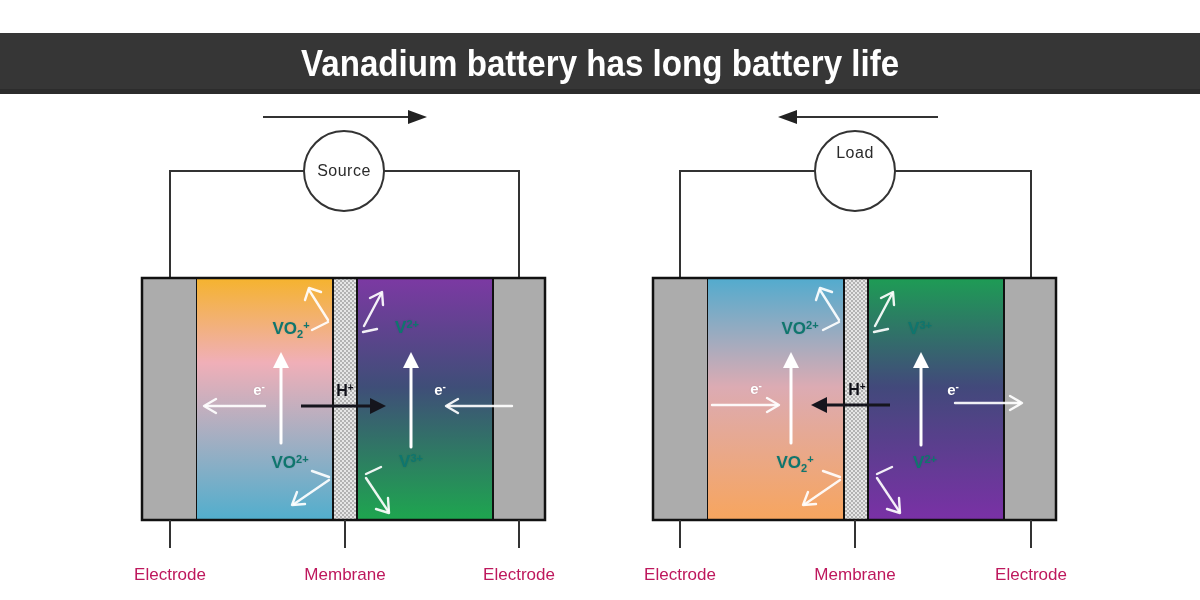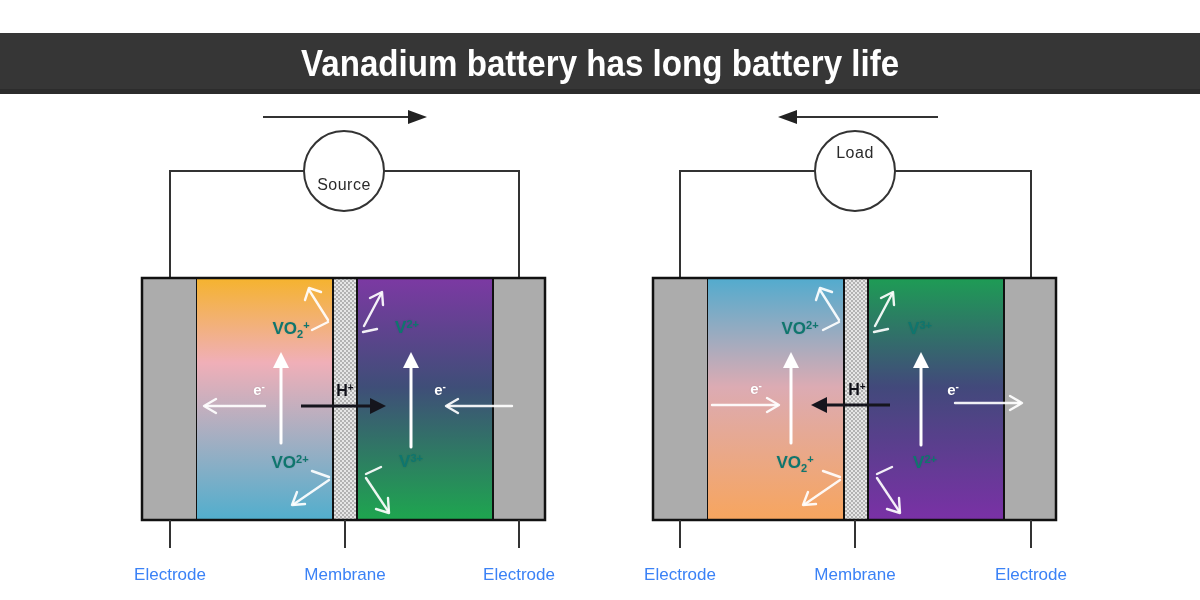--- a/index.html
+++ b/index.html
@@ -23,21 +23,21 @@
   
   .lbl{position:absolute;transform:translate(-50%,-50%);white-space:nowrap;line-height:1;}
   .ion{color:#0f766e;font-weight:bold;font-size:17px;text-shadow:0 0 2px rgba(0,0,0,0.12);}
   .ion sub{font-size:11px;vertical-align:-4px;}
   .ion sup{font-size:11px;vertical-align:5px;}
   .electron{color:#ffffff;font-weight:bold;font-size:15px;text-shadow:0 0 2px rgba(0,0,0,0.12);}
   .electron sup{font-size:10px;vertical-align:5px;}
   .proton{color:#101018;font-weight:bold;font-size:16px;}
   .proton sup{font-size:10px;vertical-align:5px;}
   .device{color:#2b2b2b;font-size:16px;letter-spacing:0.5px;}
-  .caption{color:#3b82f6;font-size:17px;}
+  .caption{color:#be185d;font-size:17px;}
 </style>
 </head>
 <body>
 
 <div class="page">
 
   <header class="banner">
     <h1><span>Vanadium battery has long battery life</span></h1>
   </header>
 
@@ -122,21 +122,21 @@
           <polyline class="wa2" points="288,398 289,413 276,409"></polyline>
         </g>
       </g>
 
       <g>
         <line x1="201" y1="306" x2="270" y2="306" stroke="#15151d" stroke-width="3"></line>
         <polygon points="270,298 286,306 270,314" fill="#15151d"></polygon>
       </g>
     </svg>
 
-    <span class="lbl device" style="left:344px;top:185px">Source</span>
+    <span class="lbl device" style="left:344px;top:171px">Source</span>
 
     <span class="lbl ion" style="left:291px;top:330px"><span>VO</span><sub>2</sub><sup>+</sup></span>
     <span class="lbl electron" style="left:259px;top:389px"><span>e</span><sup>-</sup></span>
     <span class="lbl ion" style="left:290px;top:464px"><span>VO</span><sub></sub><sup>2+</sup></span>
 
     <span class="lbl ion" style="left:407px;top:329px"><span>V</span><sub></sub><sup>2+</sup></span>
     <span class="lbl electron" style="left:440px;top:389px"><span>e</span><sup>-</sup></span>
     <span class="lbl ion" style="left:411px;top:463px"><span>V</span><sub></sub><sup>3+</sup></span>
 
     <span class="lbl proton" style="left:345px;top:391px"><span>H</span><sup>+</sup></span>

